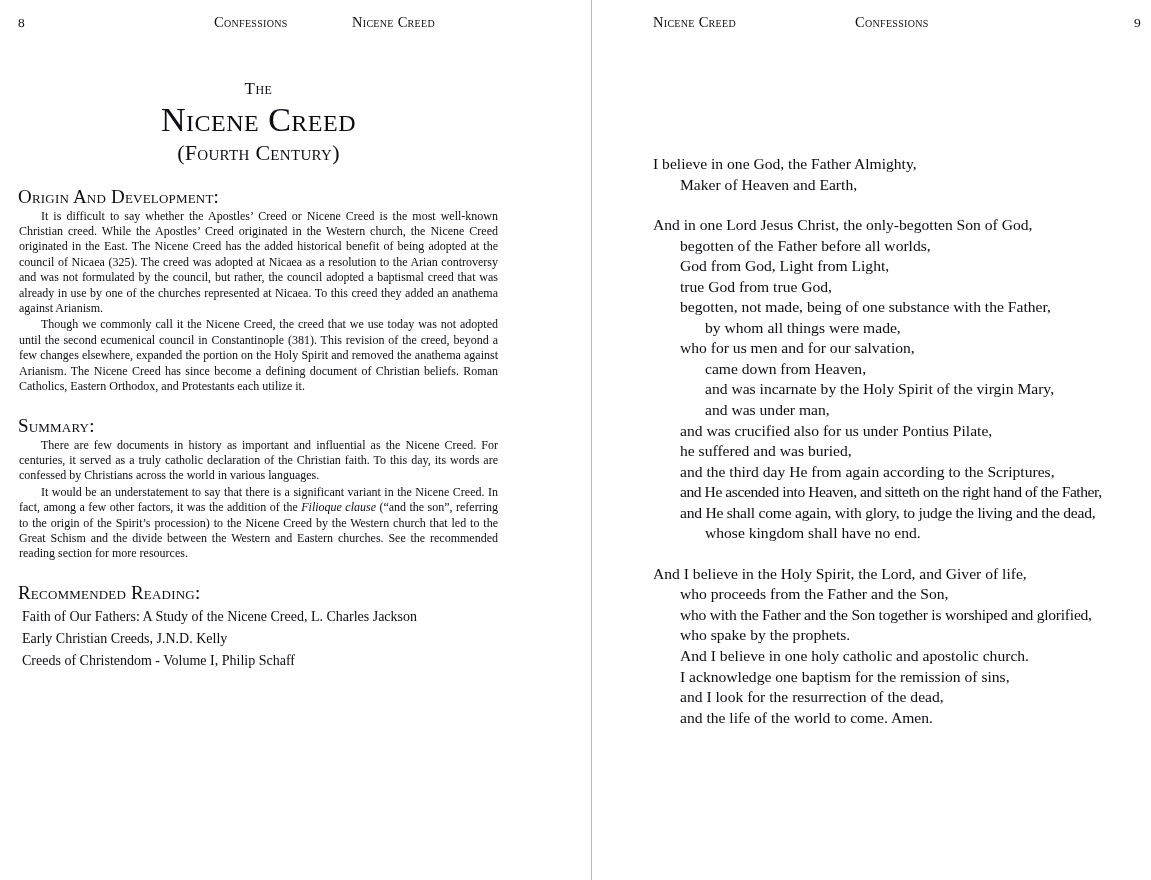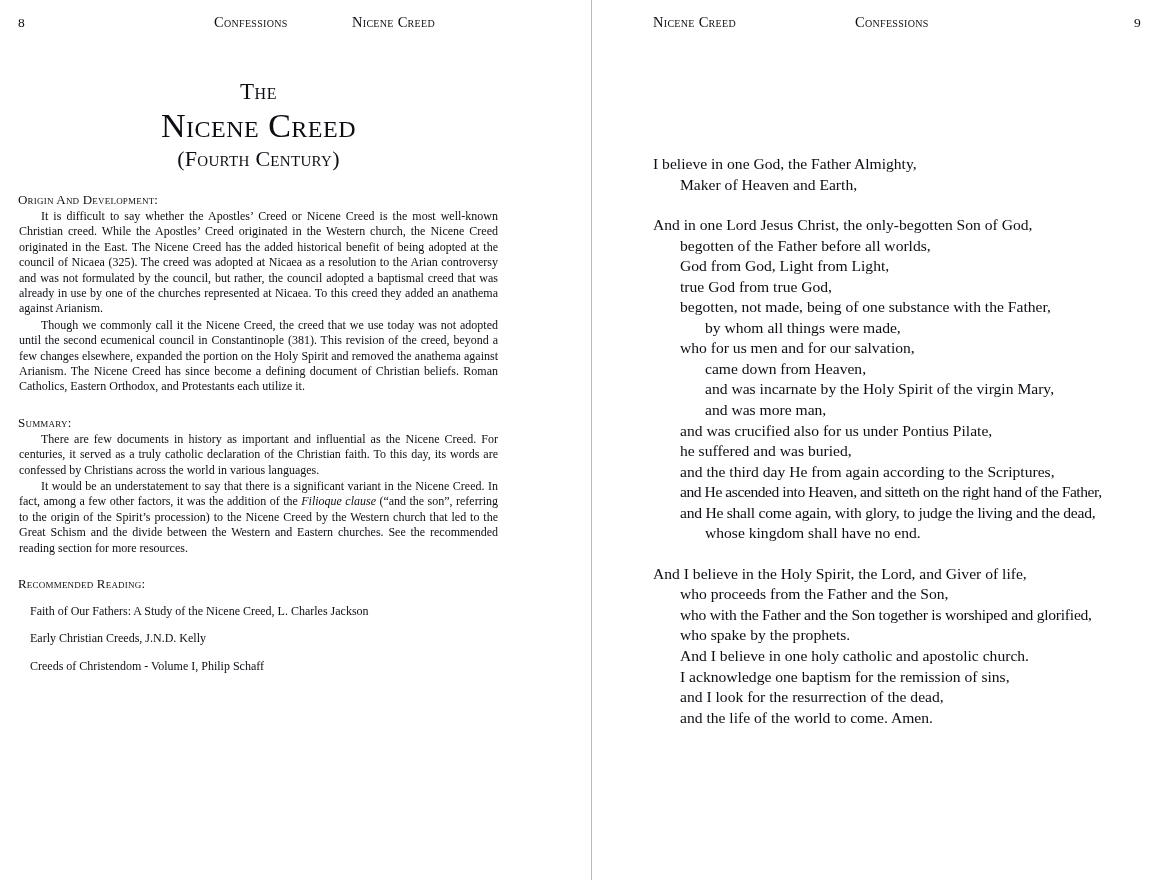--- a/index.html
+++ b/index.html
@@ -64,56 +64,56 @@
   .rh-right .folio { text-align: right; }
 
   
   .titleblock {
     text-align: center;
     font-variant: small-caps;
     margin-top: 44px;
     line-height: 1.05;
   }
   .title-the {
-    font-size: 23px;
+    font-size: 17px;
     letter-spacing: 0.5px;
   }
   .title-main {
     font-size: 34px;
     letter-spacing: 0.5px;
     margin-top: 4px;
   }
   .title-sub {
     font-size: 22px;
     letter-spacing: 0.3px;
     margin-top: 3px;
   }
 
   
   .section-head {
     font-variant: small-caps;
-    font-size: 13px;
+    font-size: 19px;
     letter-spacing: 0.2px;
     margin-top: 20px;
     margin-bottom: 0;
   }
   .section-head.first { margin-top: 22px; }
 
   p.prose {
     margin: 1px;
     font-size: 12px;
     line-height: 1.285;
     text-align: justify;
     text-indent: 22px;
     hyphens: none;
   }
 
   .reading-line {
-    margin: 12px;
-    font-size: 12px;
+    margin: 4px;
+    font-size: 14px;
     line-height: 1.285;
     text-align: left;
     white-space: nowrap;
   }
 
   
   .creed {
     margin-top: 118px;
   }
   .stanza { margin-bottom: 20px; }
@@ -184,21 +184,21 @@
         <div class="stanza">
           <div class="creed-line ind-0">And in one Lord Jesus Christ, the only-begotten Son of God,</div>
           <div class="creed-line ind-1">begotten of the Father before all worlds,</div>
           <div class="creed-line ind-1">God from God, Light from Light,</div>
           <div class="creed-line ind-1">true God from true God,</div>
           <div class="creed-line ind-1">begotten, not made, being of one substance with the Father,</div>
           <div class="creed-line ind-2">by whom all things were made,</div>
           <div class="creed-line ind-1">who for us men and for our salvation,</div>
           <div class="creed-line ind-2">came down from Heaven,</div>
           <div class="creed-line ind-2">and was incarnate by the Holy Spirit of the virgin Mary,</div>
-          <div class="creed-line ind-2">and was more man,</div>
+          <div class="creed-line ind-2">and was under man,</div>
           <div class="creed-line ind-1">and was crucified also for us under Pontius Pilate,</div>
           <div class="creed-line ind-1">he suffered and was buried,</div>
           <div class="creed-line ind-1">and the third day He from again according to the Scriptures,</div>
           <div class="creed-line ind-1 tight-2">and He ascended into Heaven, and sitteth on the right hand of the Father,</div>
           <div class="creed-line ind-1 tight-1">and He shall come again, with glory, to judge the living and the dead,</div>
           <div class="creed-line ind-2">whose kingdom shall have no end.</div>
         </div>
         <div class="stanza">
           <div class="creed-line ind-0">And I believe in the Holy Spirit, the Lord, and Giver of life,</div>
           <div class="creed-line ind-1">who proceeds from the Father and the Son,</div>

